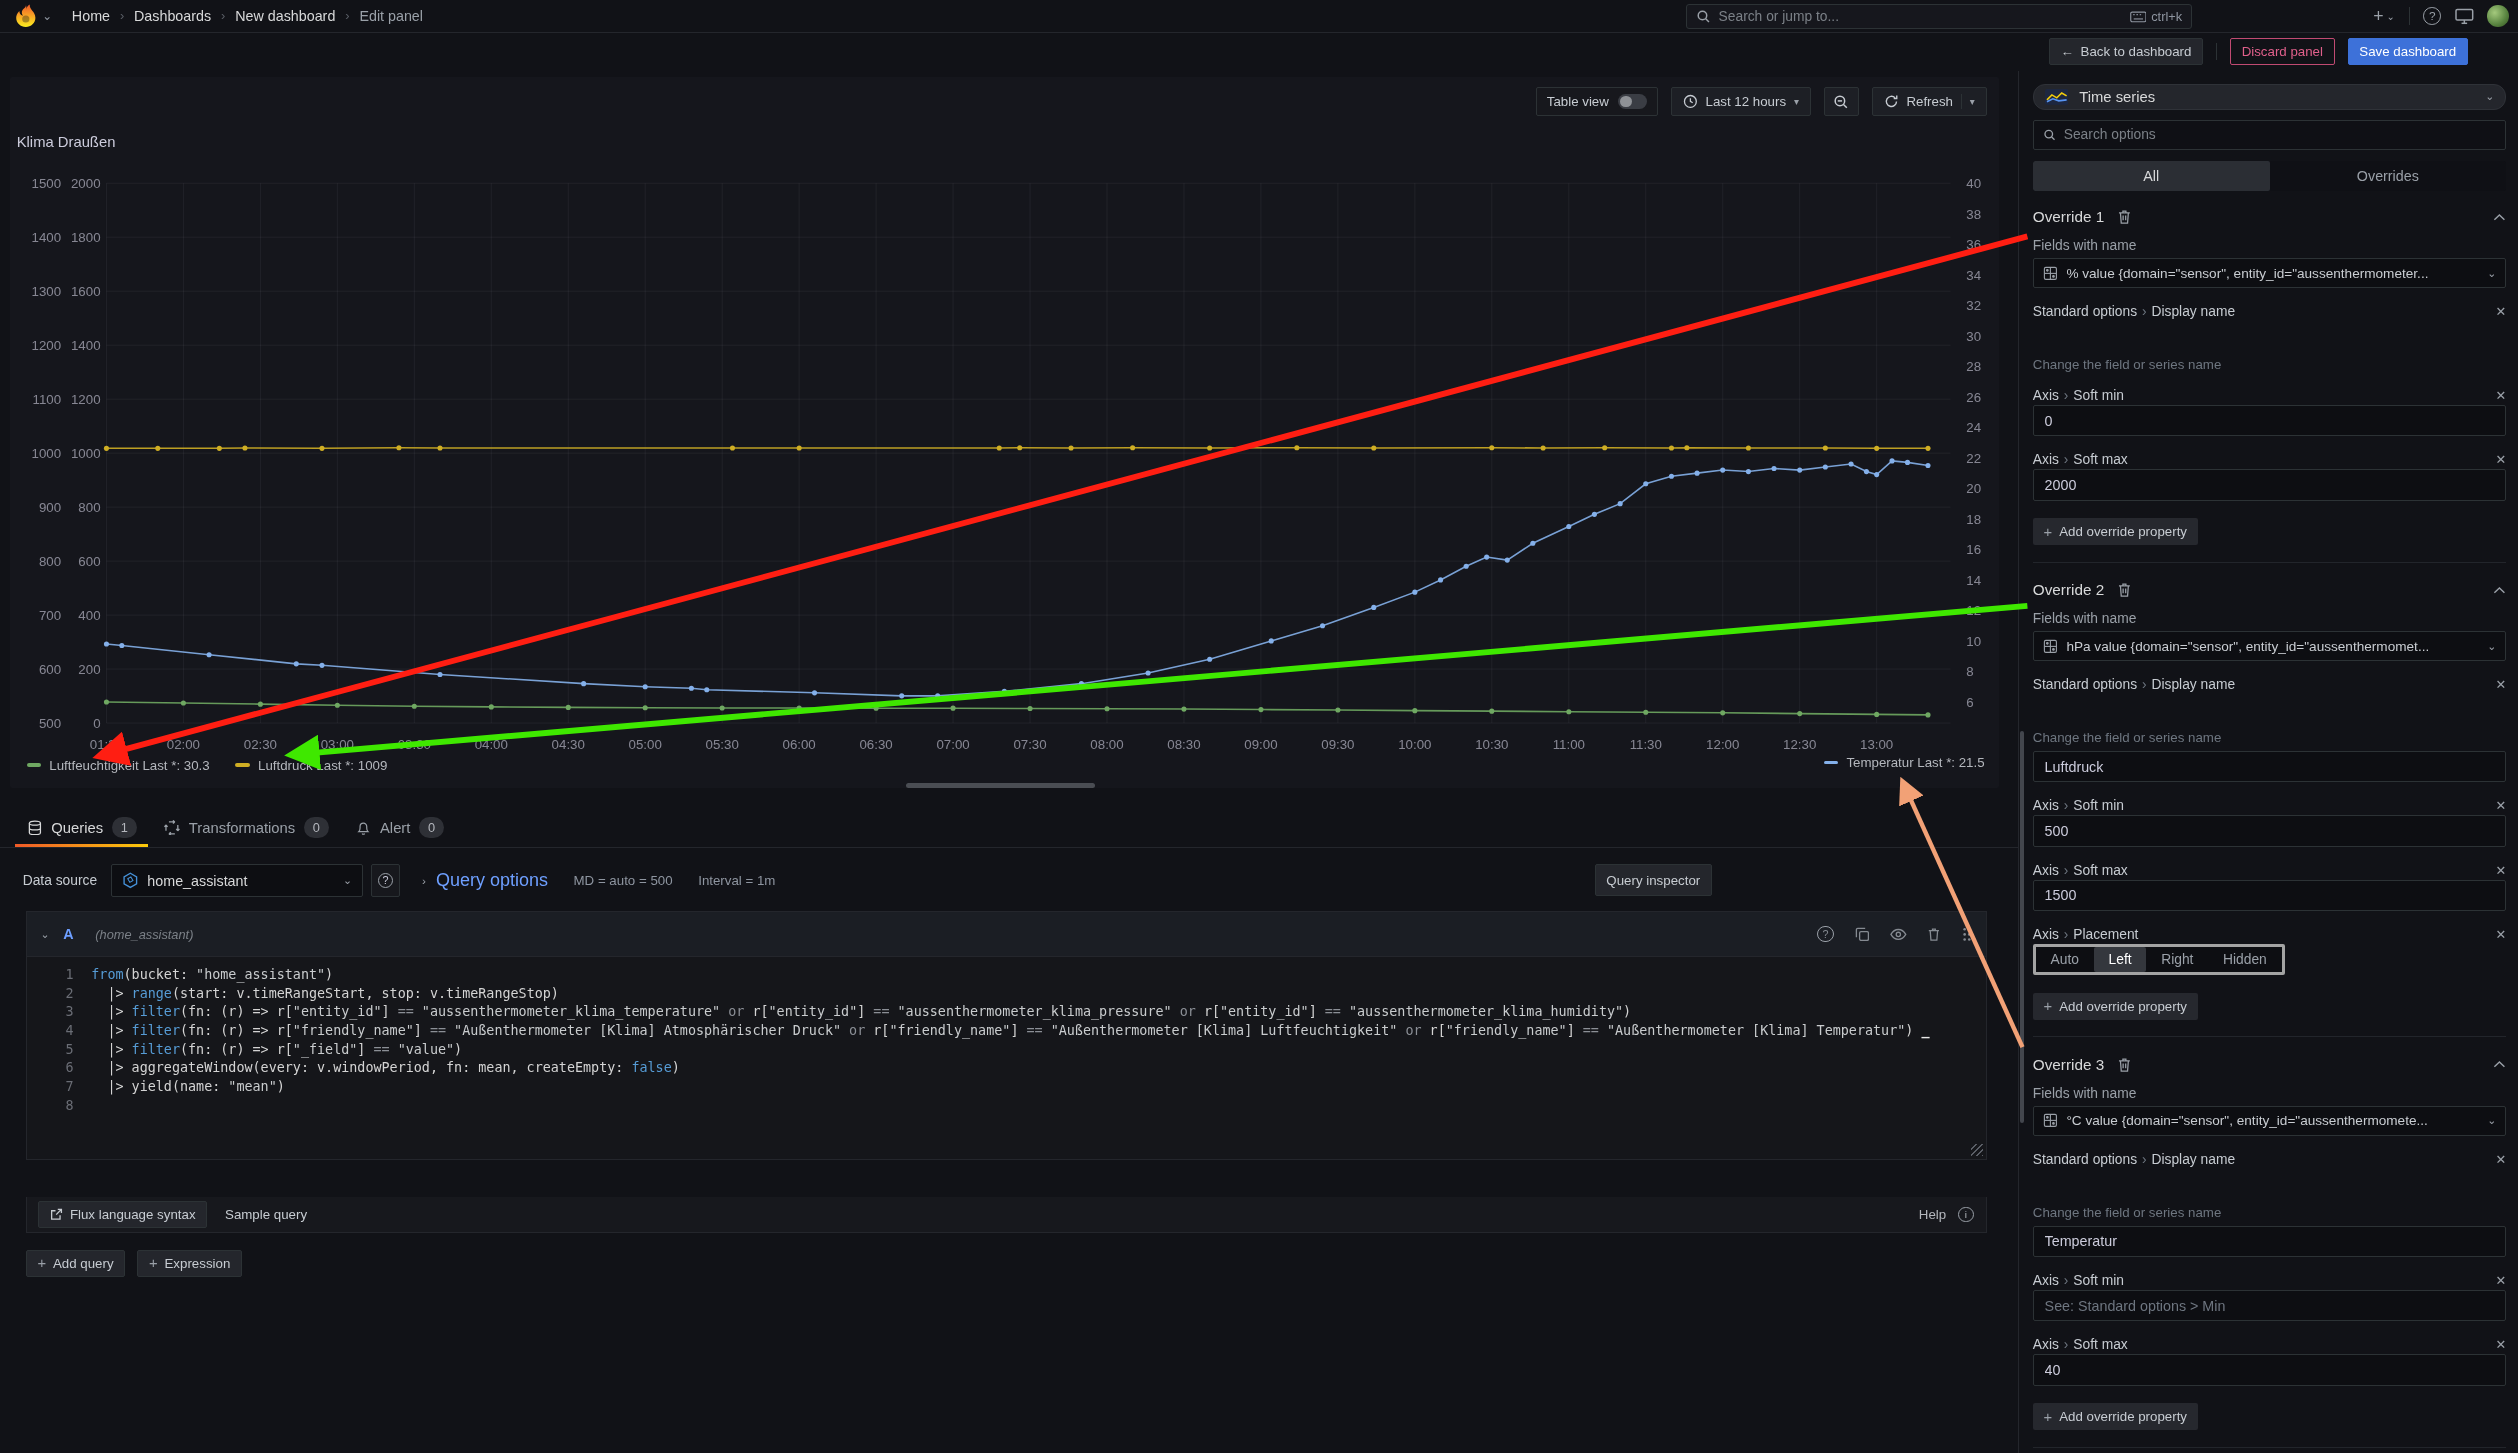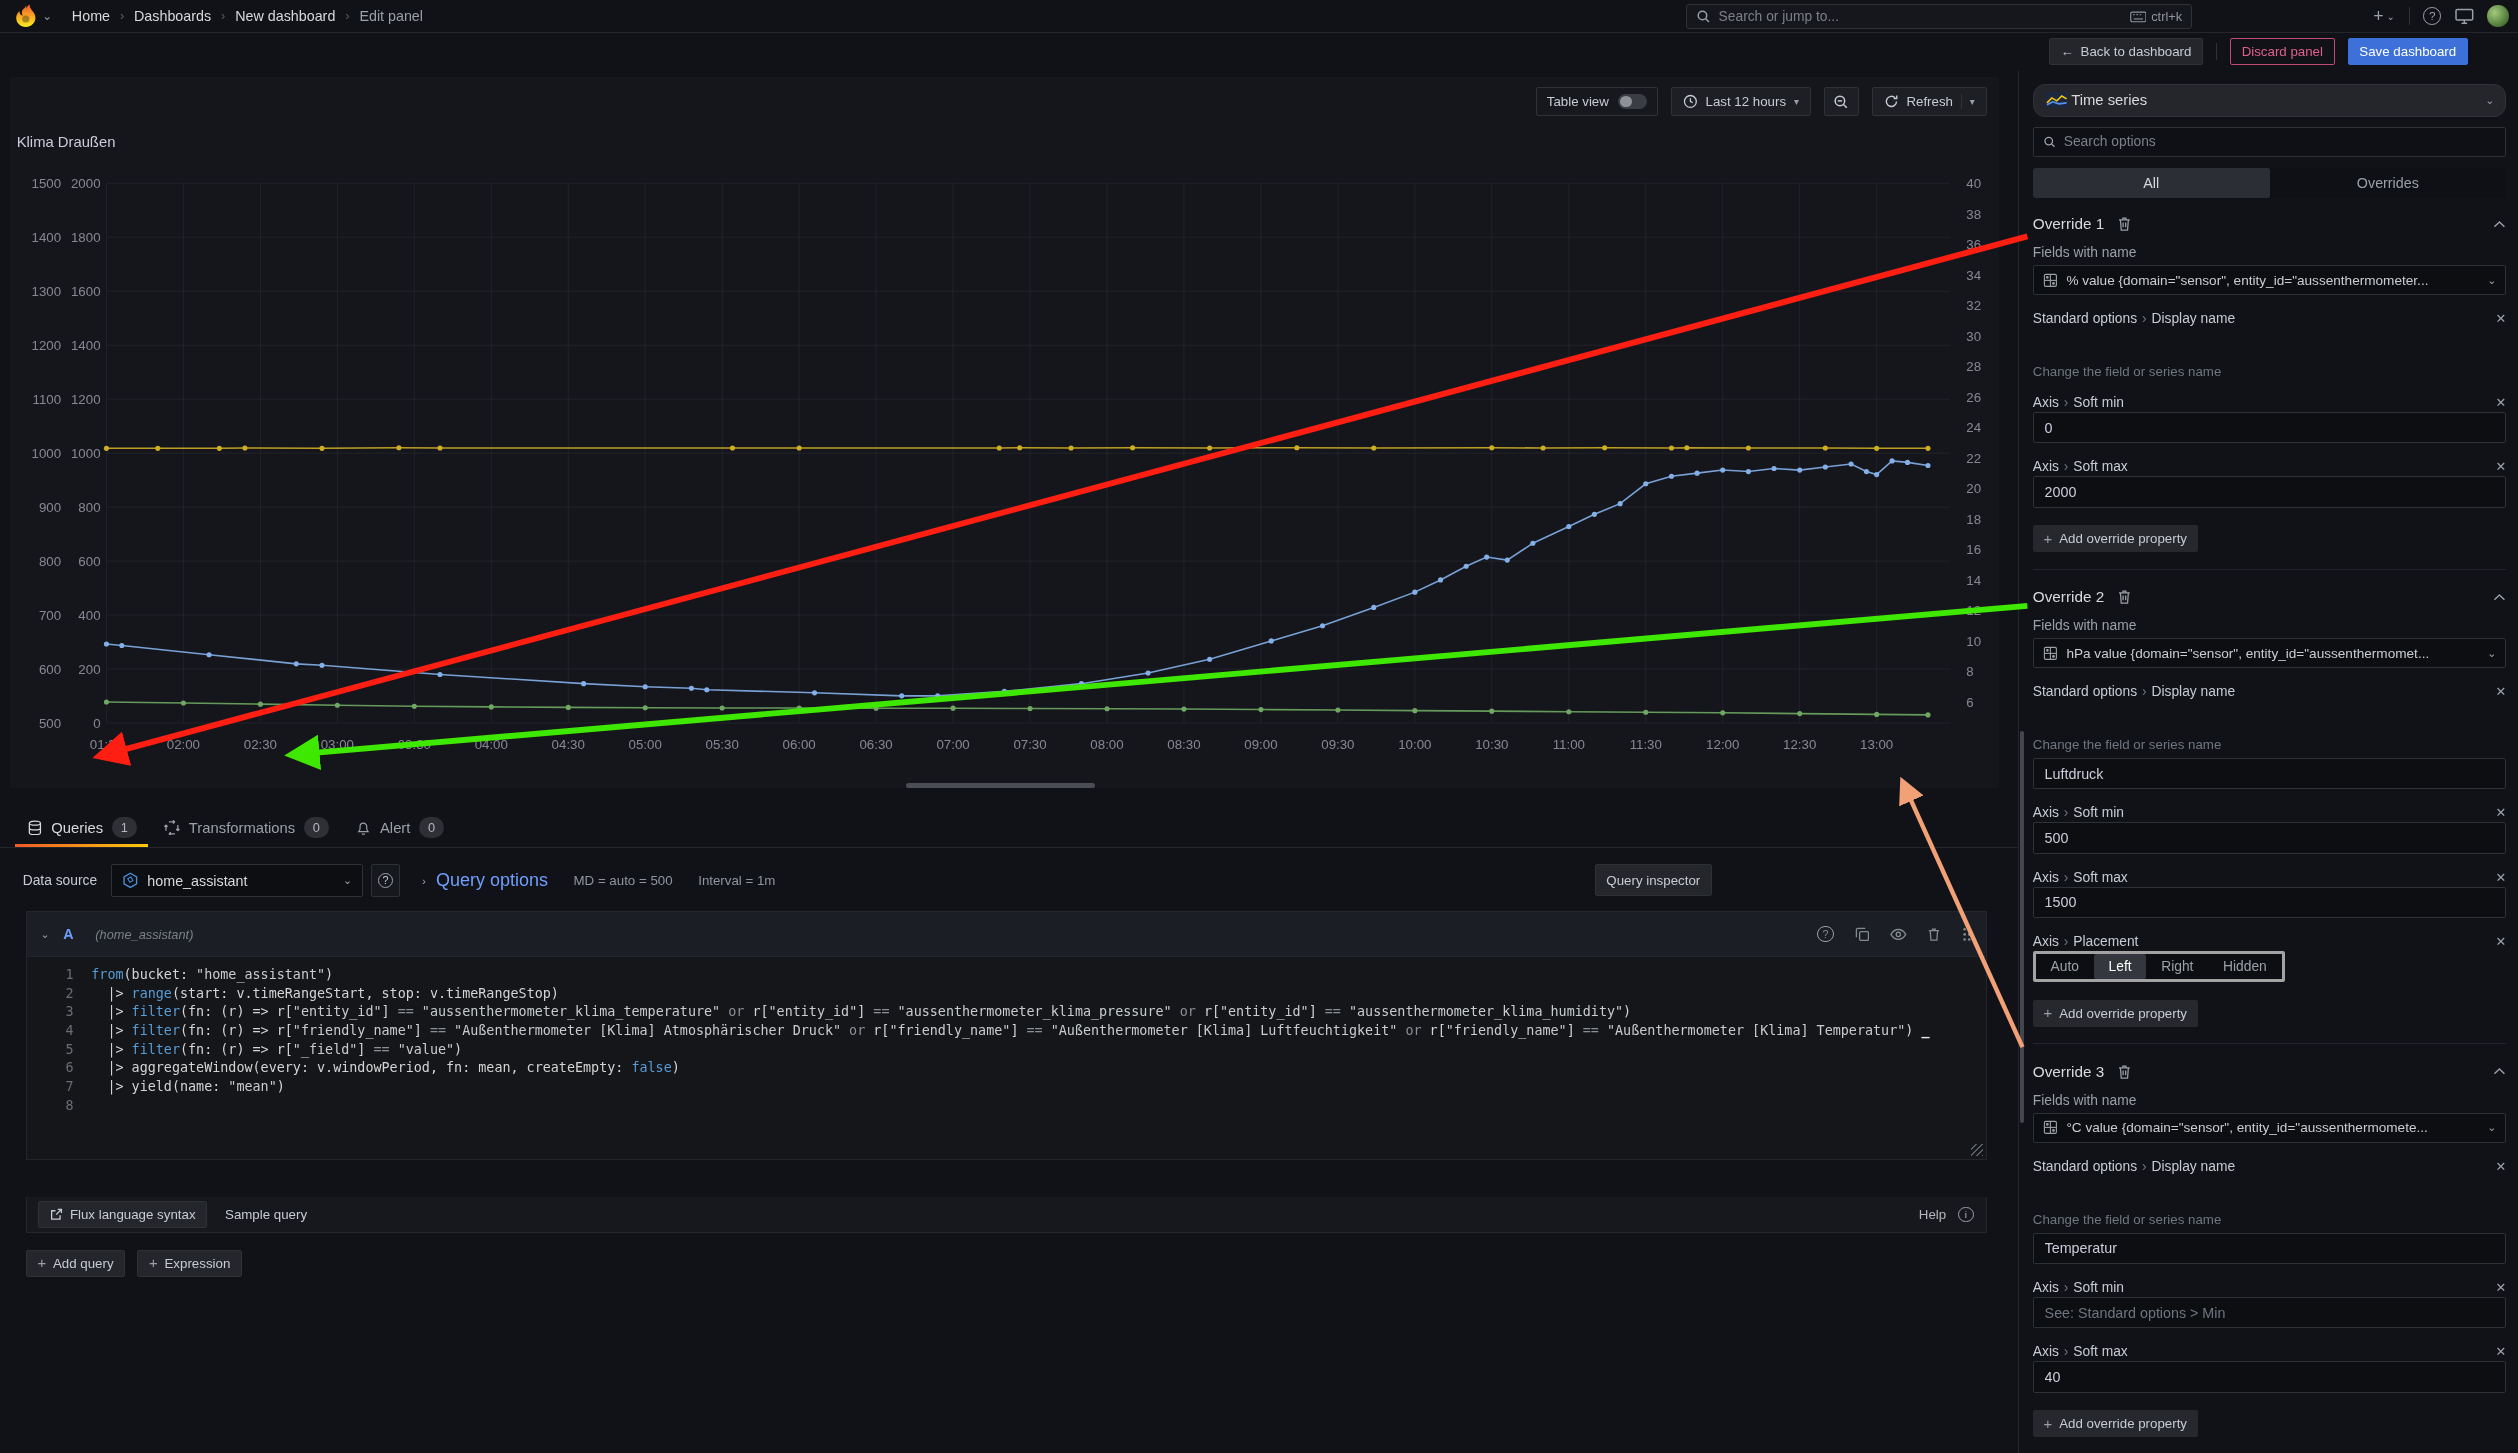--- a/index.html
+++ b/index.html
@@ -103,22 +103,22 @@
   
   #fluxbar { position:absolute; left:25.6px; top:1126px; width:1961px; height:36px; background:#17181d;
     border:1px solid #24262c; border-top:none; display:flex; align-items:center; padding:0 11.8px; }
   #fluxbar .btn { height:26.6px; }
   #fluxbar .sample { font-size:13.3px; color:#c7ccd2; margin-left:17.7px; }
   #fluxbar .help { margin-left:auto; display:flex; align-items:center; gap:11.8px; font-size:13.3px; color:#b4b7bd; }
   #addrow { position:absolute; left:25.6px; top:1179px; display:flex; gap:11.8px; }
 
   
   #sidebar { position:absolute; left:2019px; top:0; width:499px; height:100%; background:#111217; padding:12.8px 11.8px 0 13.8px; }
-  #viz-bar { height:33px; background:#24262c; border:1px solid #2f3238; border-radius:12px;
-    display:flex; align-items:center; gap:3px; padding:0 10.8px; margin-bottom:9.9px; }
+  #viz-bar { height:26px; background:#24262c; border:1px solid #2f3238; border-radius:12px;
+    display:flex; align-items:center; gap:11px; padding:0 10.8px; margin-bottom:9.9px; }
   #viz-bar .name { font-size:14.8px; color:#d8d9da; }
   #viz-bar .chev { margin-left:auto; color:#9aa0a8; font-size:10.8px; }
   #sb-search { height:30.5px; border:1px solid #2c3235; border-radius:2px; background:#0f1015;
     display:flex; align-items:center; gap:7.9px; padding:0 8.9px; margin-bottom:10.8px; }
   #sb-search input { background:transparent; border:none; outline:none; color:#c7ccd2; font-size:13.8px; width:100%; }
   #sb-search input::placeholder { color:#7b8087; }
   #sb-tabs { height:29.6px; display:flex; border-radius:2px; overflow:hidden; background:#0f1015; margin-bottom:13.8px; }
   .sb-tab { flex:1; display:flex; align-items:center; justify-content:center; font-size:14.3px; color:#9aa0a8; }
   .sb-tab.active { background:#2b2e34; color:#d8d9da; border-radius:2px; }
   .ovr { border-bottom:1px solid #22252b; padding-bottom:16.7px; margin-bottom:14.8px; }
@@ -248,20 +248,30 @@
         <svg width="14.8" height="14.8" viewBox="0 0 16 16" fill="none" stroke="#c7ccd2" stroke-width="1.5">
             <path d="M13.5 8a5.5 5.5 0 1 1-1.6-3.9"></path>
             <polyline points="13.8,1.5 13.8,4.8 10.5,4.8" fill="none"></polyline>
           </svg>
         <span>Refresh</span>
         <span class="vdiv" style="height:15.8px;"></span>
         <span class="chev">▾</span>
       </button>
     </div>
 
+    <div id="legend"><span class="leg-item">
+          <span class="leg-swatch" style="background: rgb(111, 168, 98);"></span>
+          <span>Luftfeuchtigkeit  Last *: 30.3</span>
+        </span><span class="leg-item">
+          <span class="leg-swatch" style="background: rgb(207, 174, 36);"></span>
+          <span>Luftdruck  Last *: 1009</span>
+        </span><span class="leg-item right">
+          <span class="leg-swatch" style="background: rgb(132, 176, 234);"></span>
+          <span>Temperatur  Last *: 21.5</span>
+        </span></div>
     <div id="hscroll"></div>
 
     <nav id="qtabs">
         <span class="qtab active">
           <span style="display: flex;">
             <svg width="15.8" height="15.8" viewBox="0 0 16 16" fill="none" stroke="currentColor" stroke-width="1.3">
               <ellipse cx="8" cy="3.2" rx="5.6" ry="2.1"></ellipse>
               <path d="M2.4 3.2v9.6c0 1.2 2.5 2.1 5.6 2.1s5.6-.9 5.6-2.1V3.2M2.4 8c0 1.2 2.5 2.1 5.6 2.1s5.6-.9 5.6-2.1"></path>
             </svg>
           </span>

